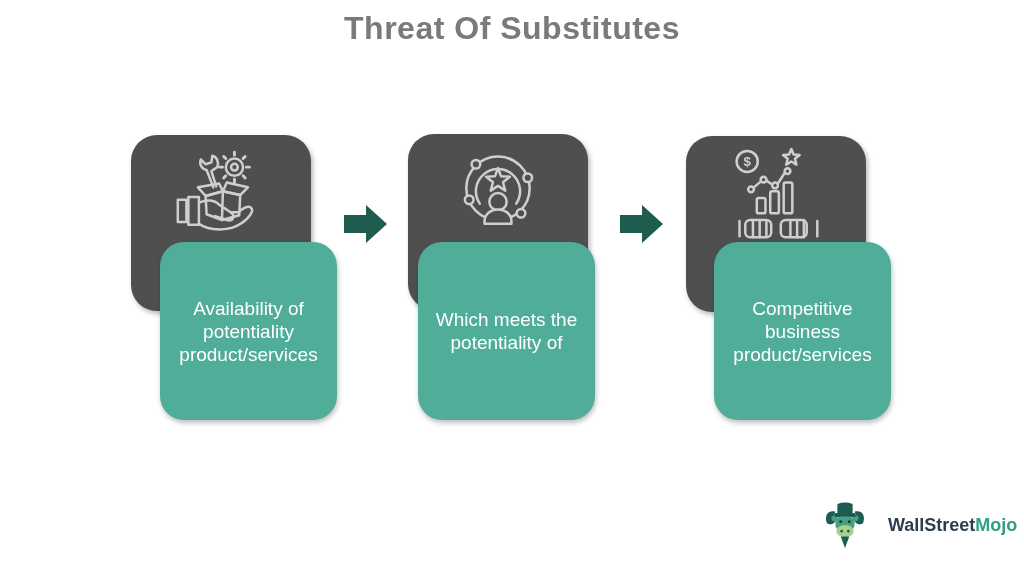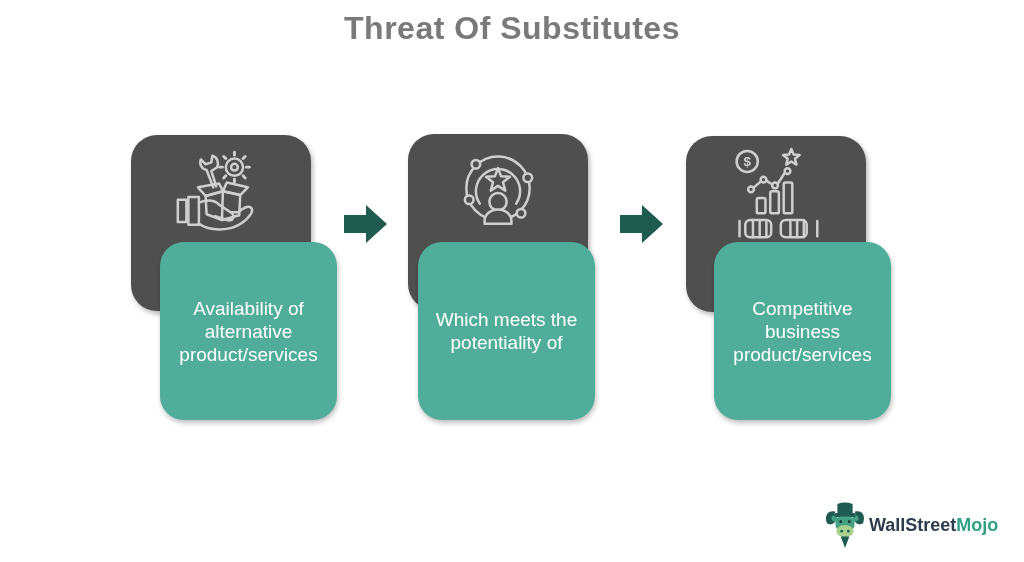--- a/index.html
+++ b/index.html
@@ -12,21 +12,21 @@
            display:flex;justify-content:center;align-items:flex-start;}
   .darkbox svg{margin-top:10px;}
   .d1{left:131px;top:135px}.d2{left:408px;top:134px}.d3{left:686px;top:136px}
   .tealbox{position:absolute;width:177px;height:178px;background:#4FAD9A;
            border-radius:24px;box-shadow:1px 3px 5px rgba(0,0,0,.25);
            display:flex;align-items:center;justify-content:center;text-align:center;}
   .t1{left:160px;top:242px}.t2{left:418px;top:242px}.t3{left:714px;top:242px}
   .label{color:#ffffff;font-size:19px;line-height:23px;white-space:pre-line;padding:0 10px;}
   .arrow{position:absolute;top:204px;}
   .a1{left:344px}.a2{left:620px}
-  .logo{position:absolute;left:824px;top:500px;display:flex;align-items:center;gap:3px;}
+  .logo{position:absolute;left:824px;top:500px;display:flex;align-items:center;gap:22px;}
   .brand{font-size:18px;font-weight:bold;color:#2E3D4E;white-space:nowrap;}
   .brand .mojo{color:#2FA083;}
 </style>
 </head>
 <body>
 
 <div class="canvas">
 
   <div class="title">Threat Of Substitutes</div>
 
@@ -100,21 +100,21 @@
 
   <svg class="arrow a1" width="44" height="40" viewBox="0 0 44 40">
     <polygon points="0,11 22,11 22,1 43,20 22,39 22,29 0,29" fill="#1F5C50"></polygon>
   </svg>
   <svg class="arrow a2" width="44" height="40" viewBox="0 0 44 40">
     <polygon points="0,11 22,11 22,1 43,20 22,39 22,29 0,29" fill="#1F5C50"></polygon>
   </svg>
 
   <div class="tealbox t1">
     <div class="label">Availability of
-alternative
+potentiality
 product/services</div>
   </div>
   <div class="tealbox t2">
     <div class="label">Which meets the
 potentiality of</div>
   </div>
   <div class="tealbox t3">
     <div class="label">Competitive
 business
 product/services</div>

